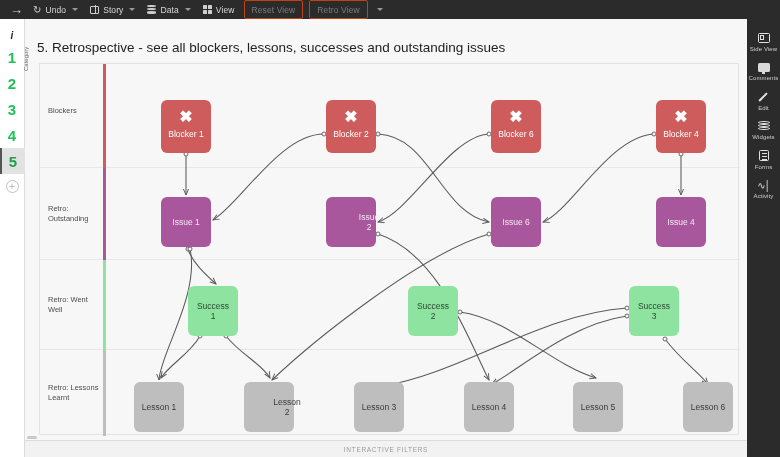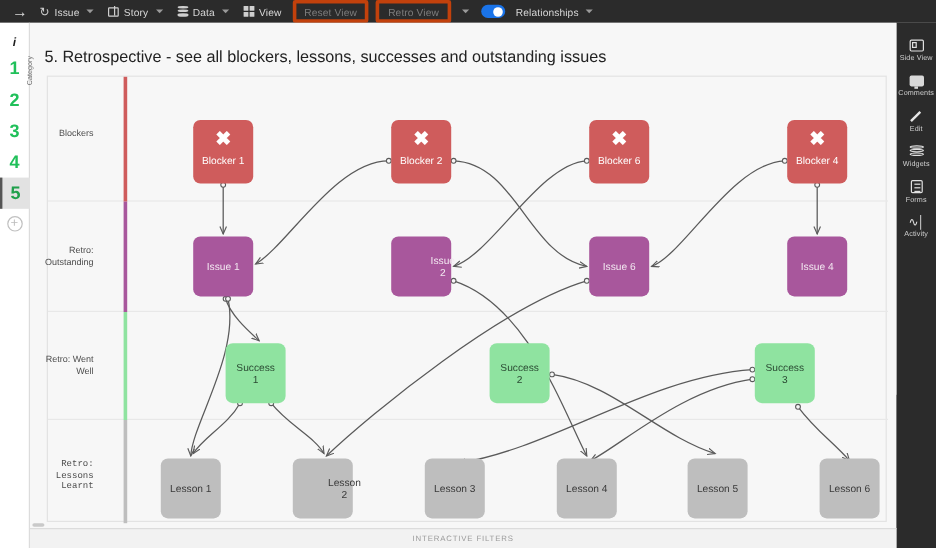--- a/index.html
+++ b/index.html
@@ -16,21 +16,21 @@
     position: absolute; left: 0; top: 0; width: 780px; height: 19px;
     background: #2b2b2b; display: flex; align-items: center;
     padding-left: 6px; gap: 0px;
   }
   .tb-item { display: flex; align-items: center; gap: 4px; padding: 0 6px; height: 19px; }
   .tb-label { color: #d8d8d8; font-size: 8.5px; letter-spacing: .1px; white-space: nowrap; }
   .tb-label.dim { color: #7d7d7d; }
   .caret { width: 0; height: 0; border-left: 3px solid transparent; border-right: 3px solid transparent;
            border-top: 3.5px solid #9a9a9a; margin-left: 2px; }
   .arrow-ico { color:#d9d9d9; font-size: 13px; line-height: 1; padding:0 4px; }
-  .btn-ghost { border:3px solid #c2410c; border-radius:2px; padding:1.5px 7px; margin:0 3px; }
+  .btn-ghost { border:1px solid #c2410c; border-radius:2px; padding:1.5px 7px; margin:0 3px; }
   .toggle {
     width: 20px; height: 11px; border-radius: 6px; background: #1a73e8;
     position: relative; margin-right: 5px; margin-left: 4px;
   }
   .toggle .knob { position:absolute; top:1.5px; right:1.5px; width:8px; height:8px;
                   border-radius:50%; background:#fff; }
   .tb-spacer { flex: 1; }
 
   
   .ico-book { width:9px; height:8px; border:1.2px solid #cfcfcf; border-radius:1px; position:relative; }
@@ -91,21 +91,21 @@
     position:absolute; left: -2px; top: 52px; font-size: 6px; color:#6b6b6b;
     transform: rotate(-90deg); transform-origin: left top; white-space: nowrap;
   }
   .plot {
     position:absolute; left: 14px; top: 44px; width: 700px; height: 372px;
     border: 1px solid #e3e3e3; background: #f7f7f7;
   }
   .rowband { position:absolute; left:0; width: 700px; border-bottom: 1px solid #e8e8e8; }
   .rowband:last-child { border-bottom: none; }
   .rowlab {
-    position:absolute; right: 662px; width: 56px; text-align: right;
+    position:absolute; right: 636px; width: 56px; text-align: left;
     font-size: 7.5px; color:#4d4d4d; line-height: 9.5px;
   }
   .catbar { position:absolute; left: 63px; width: 2.5px; }
 
   svg.links { position:absolute; left:0; top:0; width:700px; height:372px; overflow:visible; }
 
   .node {
     position:absolute; border-radius: 6px; display:flex; flex-direction:column;
     align-items:center; justify-content:center; font-size: 8.5px; line-height: 10px;
     text-align:center; z-index: 3;
@@ -129,21 +129,21 @@
 </head>
 <body>
 
 <div id="app">
 
   <div class="toolbar">
     <div class="arrow-ico">→</div>
 
     <div class="tb-item">
       <span class="ico-undo">↻</span>
-      <span class="tb-label">Issue</span>
+      <span class="tb-label">Undo</span>
       <span class="caret"></span>
     </div>
 
     <div class="tb-item">
       <span class="ico-book"></span>
       <span class="tb-label">Story</span>
       <span class="caret"></span>
     </div>
 
     <div class="tb-item">
@@ -168,27 +168,20 @@
 
     <div class="tb-item btn-ghost">
       <span class="tb-label dim">Reset View</span>
     </div>
     <div class="tb-item btn-ghost">
       <span class="tb-label dim">Retro View</span>
     </div>
 
     <span class="caret" style="margin:0 6px;"></span>
 
-    <div class="tb-item" style="padding-left:0;">
-      <span class="toggle">
-          <span class="knob"></span>
-        </span>
-      <span class="tb-label">Relationships</span>
-      <span class="caret"></span>
-    </div>
 
     <div class="tb-spacer"></div>
   </div>
 
   <div class="left-rail">
     <div class="rail-info">i</div>
     <div class="rail-num">1</div>
     <div class="rail-num">2</div>
     <div class="rail-num">3</div>
     <div class="rail-num">4</div>
@@ -251,21 +244,21 @@
           </div>
           <div class="rowband" style="top: 104px; height: 92px;">
             <div class="rowlab" style="top: 36px;">Retro: Outstanding</div>
             <div class="catbar" style="top: 0px; height: 92px; background: rgb(168, 87, 156);"></div>
           </div>
           <div class="rowband" style="top: 196px; height: 90px;">
             <div class="rowlab" style="top: 35px;">Retro: Went Well</div>
             <div class="catbar" style="top: 0px; height: 90px; background: rgb(143, 227, 160);"></div>
           </div>
           <div class="rowband" style="top: 286px; height: 86px; border-bottom: none;">
-            <div class="rowlab" style="top: 33px; font-family: Liberation Mono, monospace;">Retro: Lessons Learnt</div>
+            <div class="rowlab" style="top: 33px;">Retro: Lessons Learnt</div>
             <div class="catbar" style="top: 0px; height: 86px; background: rgb(190, 190, 190);"></div>
           </div>
         </div>
       <svg class="links" id="links" viewBox="0 0 700 372" preserveAspectRatio="none">
         <defs>
           <marker id="arw" markerWidth="7" markerHeight="7" refX="6" refY="3" orient="auto">
             <path d="M0,0.4 L6,3 L0,5.6" fill="none" stroke="#5a5a5a" stroke-width="0.9"></path>
           </marker>
         </defs>
         <g id="edge-group">

